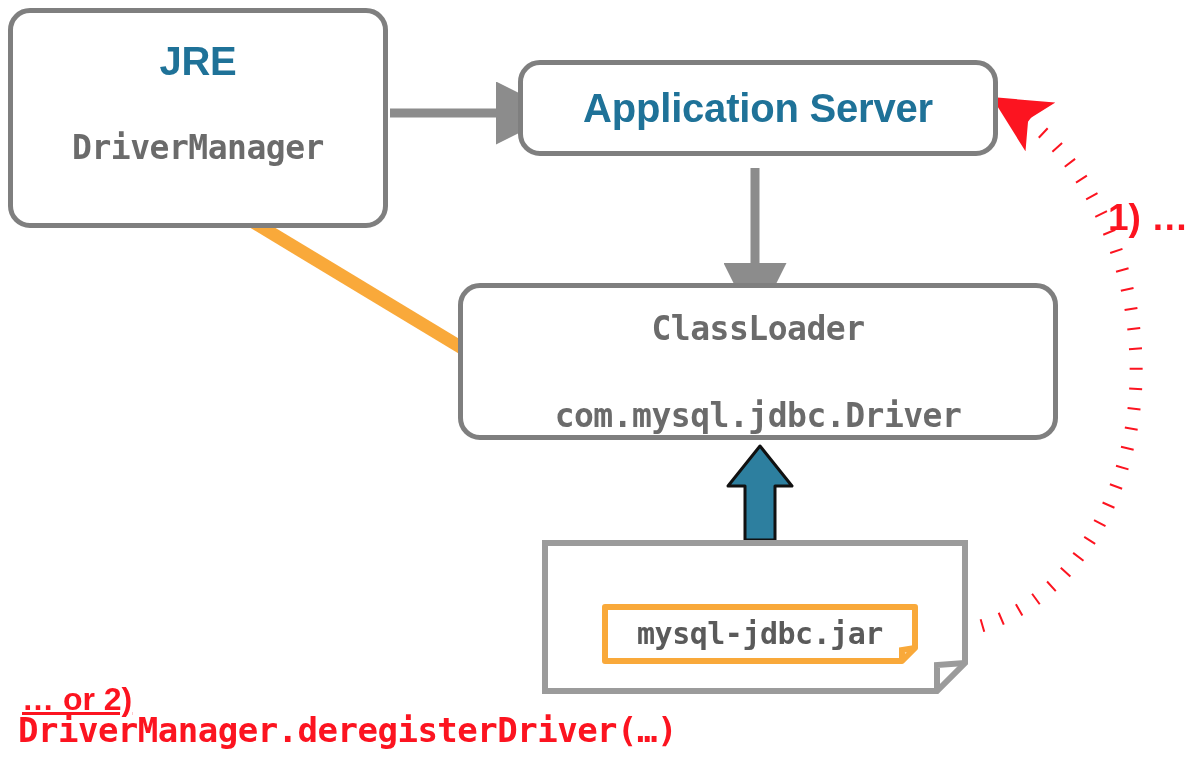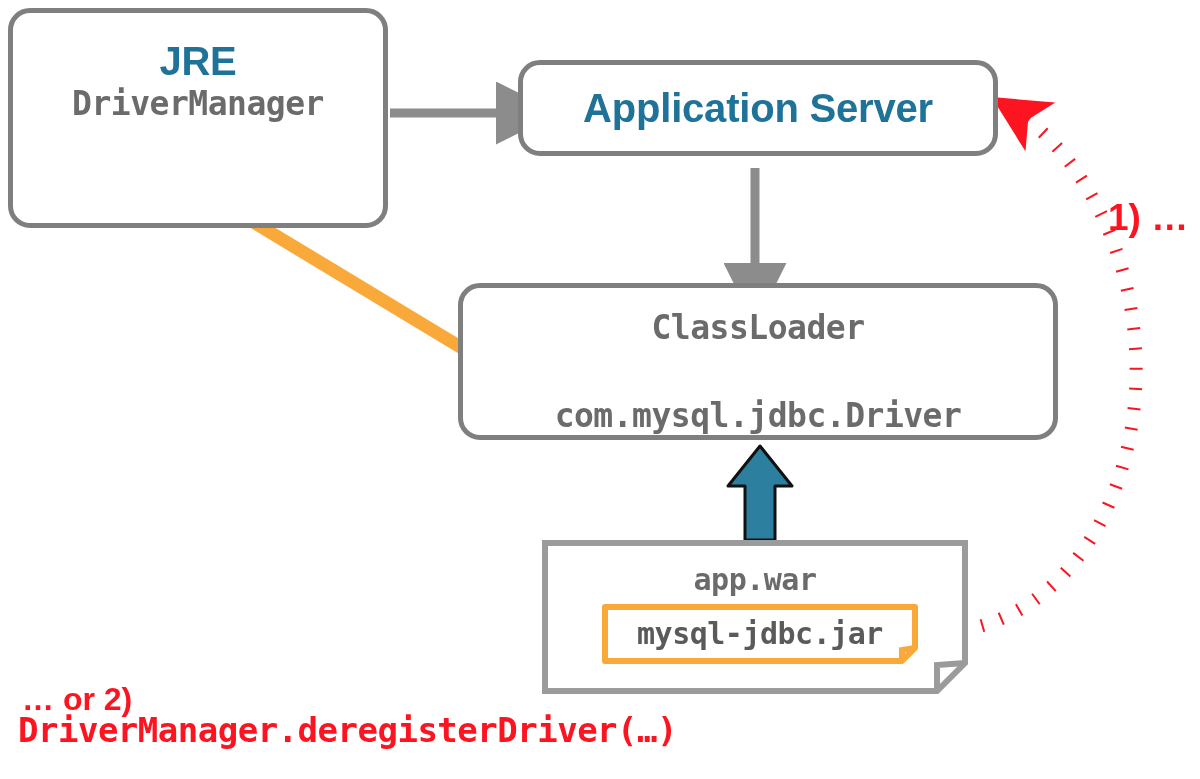--- a/index.html
+++ b/index.html
@@ -47,32 +47,32 @@
     font-weight: bold;
     letter-spacing: -0.5px;
   }
 
   
   #jre-box {
     left: 8px; top: 8px; width: 380px; height: 220px;
     justify-content: flex-start;
   }
   #jre-title { font-size: 40px; margin-top: 26px; }
-  #jre-sub  { font-size: 33px; }
+  #jre-sub  { font-size: 33px; margin-top: 44px; }
 
   
   #appserver-box {
     left: 518px; top: 60px; width: 480px; height: 96px;
   }
   #appserver-title { font-size: 40px; }
 
   
   #classloader-box {
     left: 458px; top: 283px; width: 600px; height: 157px;
-    justify-content: space-between;
+    justify-content: center;
   }
   #classloader-title { font-size: 33px; margin-top: 20px; }
   #classloader-sub  { font-size: 33px; margin-top: 48px; }
 
   
   #appwar-doc {
     position: absolute;
     left: 542px; top: 540px; width: 426px; height: 154px;
   }
   #appwar-label {
@@ -103,20 +103,21 @@
     left: 1108px; top: 197px;
     font-family: "Liberation Sans", sans-serif;
     font-size: 37px;
     white-space: nowrap;
   }
   #red-or2 {
     left: 22px; top: 681px;
     font-family: "Liberation Sans", sans-serif;
     font-size: 32px;
     white-space: nowrap;
+    text-decoration: underline;
   }
   #red-code {
     left: 18px; top: 710px;
     font-family: "DejaVu Sans Mono", "Liberation Mono", monospace;
     font-size: 34px;
     letter-spacing: -0.5px;
     white-space: nowrap;
   }
 </style>
 </head>
@@ -176,21 +177,20 @@
   <div class="node-box" id="appserver-box">
     <div class="title-teal" id="appserver-title">Application Server</div>
   </div>
 
   <div class="node-box" id="classloader-box">
     <div class="mono-gray" id="classloader-title">ClassLoader</div>
     <div class="mono-gray" id="classloader-sub">com.mysql.jdbc.Driver</div>
   </div>
 
   <div id="appwar-doc">
-    <div class="mono-gray" id="appwar-label">app.war</div>
     <div id="jar-box">
       <div class="mono-gray" id="jar-label">mysql-jdbc.jar</div>
     </div>
   </div>
 
   <div class="red-text" id="red-step1">1) …</div>
 
   <div class="red-text" id="red-or2">… or 2)</div>
 
   <div class="red-text" id="red-code">DriverManager.deregisterDriver(…)</div>

